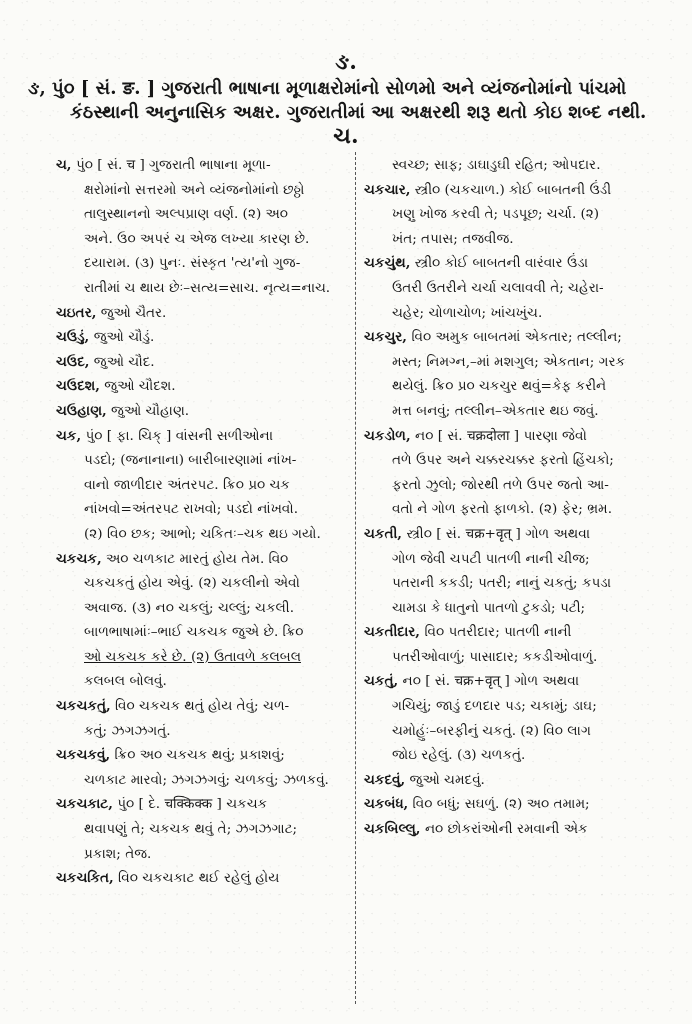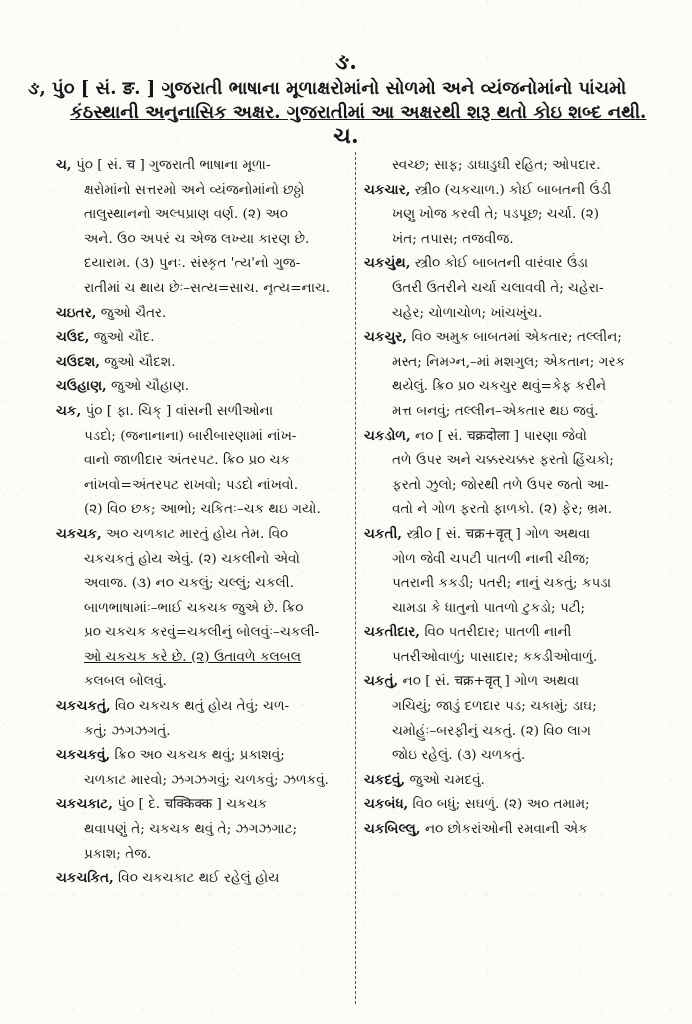--- a/index.html
+++ b/index.html
@@ -23,21 +23,21 @@
   .letter-heading {
     position: absolute; left: 0; width: 692px; text-align: center;
     font-weight: bold; font-size: 22px;
   }
   .intro {
     position: absolute; left: 28px; width: 640px;
     font-size: 18px; line-height: 24px; font-weight: bold;
     text-align: justify;
   }
   .intro .line { display: block; white-space: nowrap; }
-  .intro .line2 { padding-left: 42px; text-decoration: underline; }
+  .intro .line2 { padding-left: 42px; }
 
   .col {
     position: absolute; top: 152px;
     font-size: 13.6px; line-height: 24.6px;
   }
   .col.left { left: 56px; width: 305px; }
   .col.right { left: 364px; width: 300px; }
   .divider {
     position: absolute; left: 355px; top: 152px; width: 0; height: 852px;
     border-left: 1.5px dashed #555;
@@ -69,41 +69,43 @@
         <span class="line-l" style="padding-left: 28px;"><span>ક્ષરોમાંનો સત્તરમો અને વ્યંજનોમાંનો છઠ્ઠો</span></span>
         <span class="line-l" style="padding-left: 28px;"><span>તાલુસ્થાનનો અલ્પપ્રાણ વર્ણ. (૨) અ૦</span></span>
         <span class="line-l" style="padding-left: 28px;"><span>અને. ઉ૦ અપરં ચ એજ લખ્યા કારણ છે.</span></span>
         <span class="line-l" style="padding-left: 28px;"><span>દયારામ. (૩) પુનઃ. સંસ્કૃત 'ત્ય'નો ગુજ-</span></span>
         <span class="line-l" style="padding-left: 28px;"><span>રાતીમાં ચ થાય છેઃ–સત્ય=સાચ. નૃત્ય=નાચ.</span></span>
       </div>
       <div class="entry">
         <span class="line-l"><span class="hw">ચઇતર,</span> <span>જુઓ ચૈતર.</span></span>
       </div>
       <div class="entry">
+        <span class="line-l"><span class="hw">ચઉડું,</span> <span>જુઓ ચૌડું.</span></span>
+      </div>
+      <div class="entry">
         <span class="line-l"><span class="hw">ચઉદ,</span> <span>જુઓ ચૌદ.</span></span>
       </div>
       <div class="entry">
         <span class="line-l"><span class="hw">ચઉદશ,</span> <span>જુઓ ચૌદશ.</span></span>
       </div>
       <div class="entry">
         <span class="line-l"><span class="hw">ચઉહાણ,</span> <span>જુઓ ચૌહાણ.</span></span>
       </div>
       <div class="entry">
         <span class="line-l"><span class="hw">ચક,</span> <span>પું૦ [ ફા. ચિક્ ] વાંસની સળીઓના</span></span>
         <span class="line-l" style="padding-left: 28px;"><span>પડદો; (જનાનાના) બારીબારણામાં નાંખ-</span></span>
         <span class="line-l" style="padding-left: 28px;"><span>વાનો જાળીદાર અંતરપટ. ક્રિ૦ પ્ર૦ ચક</span></span>
         <span class="line-l" style="padding-left: 28px;"><span>નાંખવો=અંતરપટ રાખવો; પડદો નાંખવો.</span></span>
         <span class="line-l" style="padding-left: 28px;"><span>(૨) વિ૦ છક; આભો; ચકિતઃ–ચક થઇ ગયો.</span></span>
       </div>
       <div class="entry">
         <span class="line-l"><span class="hw">ચકચક,</span> <span>અ૦ ચળકાટ મારતું હોય તેમ. વિ૦</span></span>
         <span class="line-l" style="padding-left: 28px;"><span>ચકચકતું હોય એવું. (૨) ચકલીનો એવો</span></span>
         <span class="line-l" style="padding-left: 28px;"><span>અવાજ. (૩) ન૦ ચકલું; ચલ્લું; ચકલી.</span></span>
         <span class="line-l" style="padding-left: 28px;"><span>બાળભાષામાંઃ–ભાઈ ચકચક જુએ છે. ક્રિ૦</span></span>
-        <span class="line-l" style="padding-left: 28px;"><span>પ્ર૦ ચકચક કરવું=ચકલીનું બોલવુંઃ–ચકલી-</span></span>
         <span class="line-l" style="padding-left: 28px; text-decoration: underline;"><span>ઓ ચકચક કરે છે. (૨) ઉતાવળે કલબલ</span></span>
         <span class="line-l" style="padding-left: 28px;"><span>કલબલ બોલવું.</span></span>
       </div>
       <div class="entry">
         <span class="line-l"><span class="hw">ચકચકતું,</span> <span>વિ૦ ચકચક થતું હોય તેવું; ચળ-</span></span>
         <span class="line-l" style="padding-left: 28px;"><span>કતું; ઝગઝગતું.</span></span>
       </div>
       <div class="entry">
         <span class="line-l"><span class="hw">ચકચકવું,</span> <span>ક્રિ૦ અ૦ ચકચક થવું; પ્રકાશવું;</span></span>
         <span class="line-l" style="padding-left: 28px;"><span>ચળકાટ મારવો; ઝગઝગવું; ચળકવું; ઝળકવું.</span></span>

